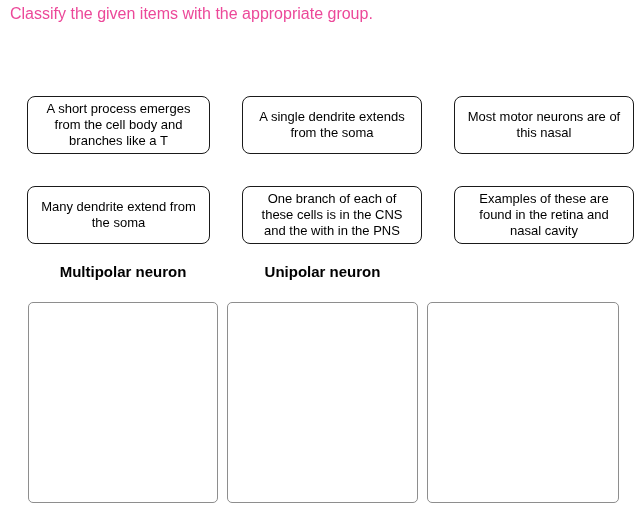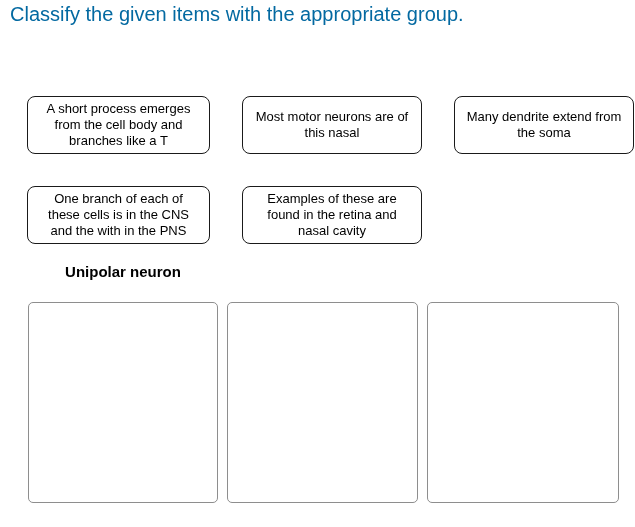--- a/index.html
+++ b/index.html
@@ -12,23 +12,23 @@
     position: relative;
     width: 635px;
     height: 527px;
     background: #ffffff;
     overflow: hidden;
   }
   .prompt {
     position: absolute;
     left: 10px;
     top: 5px;
-    font-size: 20px;
+    font-size: 16px;
     line-height: 18px;
-    color: #0369a1;
+    color: #ec4899;
   }
   .cards {
     position: absolute;
     left: 27px;
     top: 96px;
     width: 561px;
     display: grid;
     grid-template-columns: 183px 180px 180px;
     column-gap: 9px;
     row-gap: 15px;
@@ -90,34 +90,38 @@
 
 <div class="page">
 
   <div class="prompt">Classify the given items with the appropriate group.</div>
 
   <div class="cards">
     <div class="card">
       <span>A short process emerges from the cell body and branches like a T</span>
     </div>
     <div class="card">
+      <span>A single dendrite extends from the soma</span>
+    </div>
+    <div class="card">
       <span>Most motor neurons are of this nasal</span>
     </div>
     <div class="card">
       <span>Many dendrite extend from the soma</span>
     </div>
     <div class="card">
       <span>One branch of each of these cells is in the CNS and the with in the PNS</span>
     </div>
     <div class="card">
       <span>Examples of these are found in the retina and nasal cavity</span>
     </div>
   </div>
 
   <div class="group-labels">
+    <div class="group-label">Multipolar neuron</div>
     <div class="group-label">Unipolar neuron</div>
   </div>
 
   <div class="drop-zones">
     <div class="drop-zone"></div>
     <div class="drop-zone"></div>
     <div class="drop-zone"></div>
   </div>
 
 </div>

